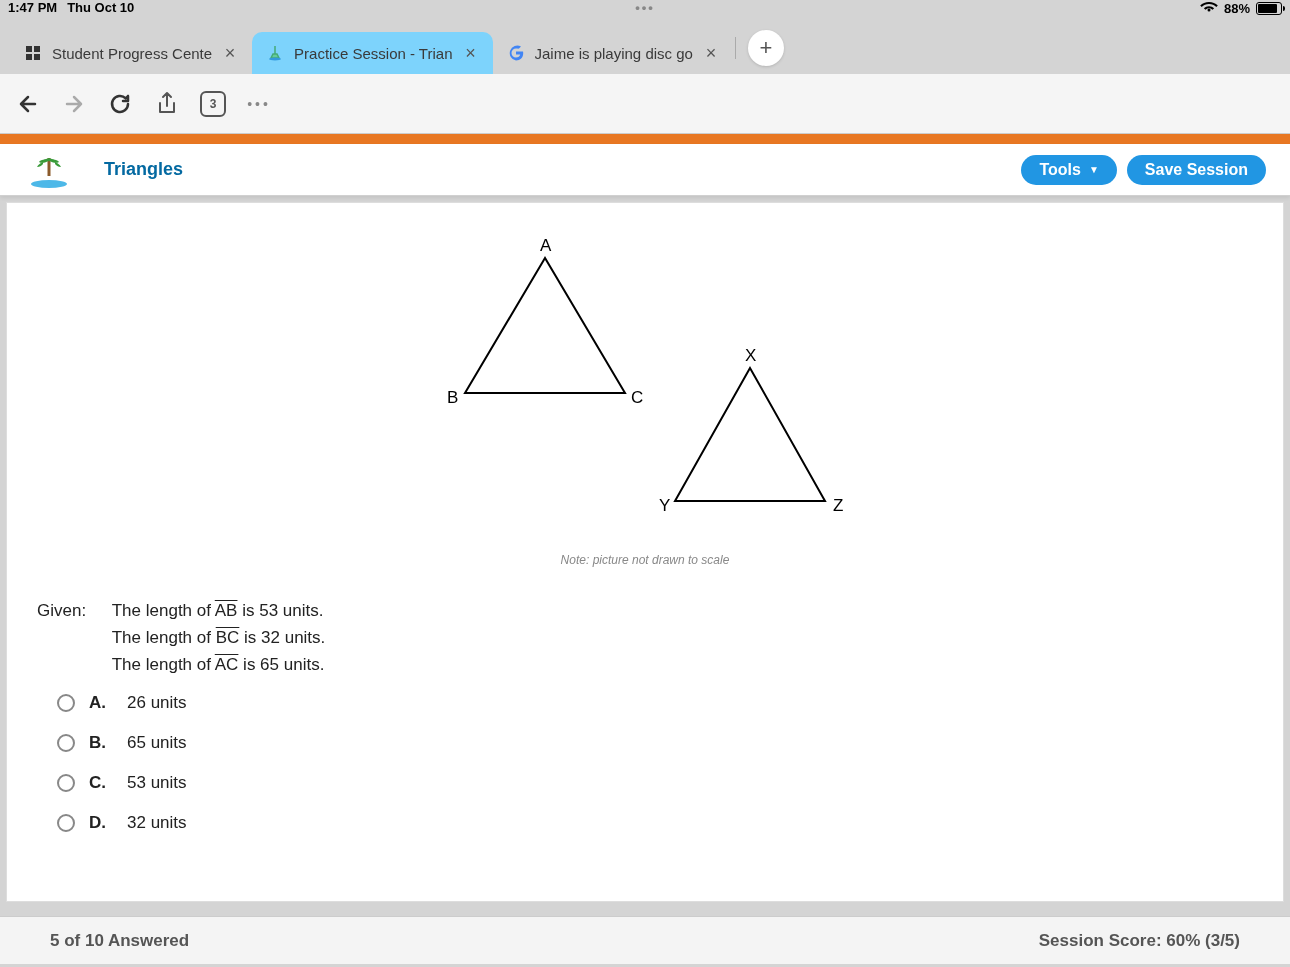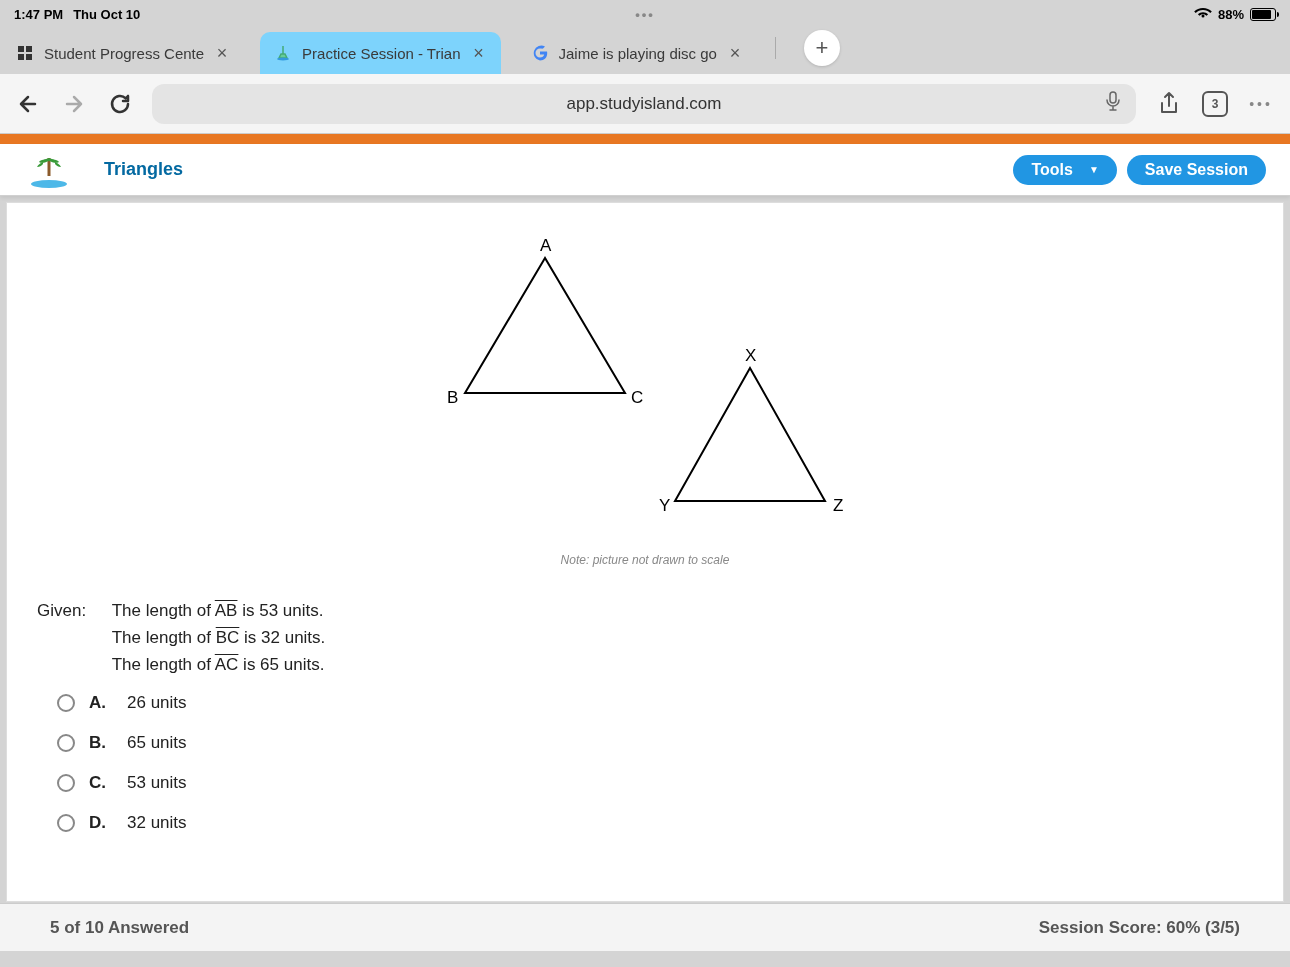--- a/index.html
+++ b/index.html
@@ -1,60 +1,60 @@
 <!DOCTYPE html>
 <html><head>
 <meta charset="utf-8">
 <style>
 *{margin:0;padding:0;box-sizing:border-box;font-family:-apple-system,BlinkMacSystemFont,"Segoe UI",Arial,sans-serif}
 body{width:1290px;height:967px;background:#d4d4d4;overflow:hidden;position:relative}
-.status-bar{height:22px;display:flex;align-items:flex-end;padding:0 14px;font-size:13px;font-weight:600;color:#000;justify-content:space-between}
+.status-bar{height:22px;display:flex;align-items:flex-start;padding:0 8px;font-size:13px;font-weight:600;color:#000;justify-content:space-between}
 .status-left{display:flex;gap:10px}
 .status-center{position:absolute;left:50%;transform:translateX(-50%);color:#888;letter-spacing:2px}
 .status-right{display:flex;align-items:center;gap:6px}
 .wifi-icon{display:inline-block}
 .battery{width:26px;height:13px;border:1.5px solid #000;border-radius:3px;position:relative;display:inline-block}
 .battery::after{content:"";position:absolute;right:-4px;top:3px;width:2px;height:5px;background:#000;border-radius:0 2px 2px 0}
 .battery-fill{position:absolute;left:1px;top:1px;bottom:1px;width:80%;background:#000;border-radius:1px}
-.tab-bar{height:52px;display:flex;align-items:flex-end;padding:0 2px;gap:16px}
+.tab-bar{height:52px;display:flex;align-items:flex-end;padding:0 10px;gap:0}
 .tab{height:42px;display:flex;align-items:center;padding:0 14px;font-size:15px;color:#3a3a3a;gap:10px;max-width:280px;border-radius:10px 10px 0 0;cursor:pointer;position:relative}
 .tab.active{background:#7dd3fc}
 .tab-icon{width:18px;height:18px;flex-shrink:0;display:flex;align-items:center;justify-content:center}
 .tab-title{white-space:nowrap;overflow:hidden;text-overflow:ellipsis;flex:1}
 .tab-close{width:16px;height:16px;color:#555;font-size:18px;line-height:16px;text-align:center;cursor:pointer;flex-shrink:0}
 .tab-sep{width:1px;height:22px;background:#aaa;margin:0 2px;align-self:center}
 .new-tab{width:36px;height:36px;border-radius:50%;background:#fff;display:flex;align-items:center;justify-content:center;font-size:22px;color:#555;margin-left:10px;align-self:center;cursor:pointer;box-shadow:0 1px 3px rgba(0,0,0,.15)}
 .toolbar{height:60px;background:#f5f5f5;display:flex;align-items:center;padding:0 14px;gap:18px;border-bottom:1px solid #ccc}
 .nav-btn{width:28px;height:28px;display:flex;align-items:center;justify-content:center;color:#888;cursor:pointer}
 .nav-btn.active{color:#333}
 .url-bar{flex:1;height:40px;background:#e4e4e4;border-radius:12px;display:flex;align-items:center;justify-content:center;font-size:17px;color:#333;position:relative}
 .mic-icon{position:absolute;right:14px;color:#666}
 .tool-icon{width:30px;height:30px;display:flex;align-items:center;justify-content:center;color:#555;cursor:pointer}
 .tab-count{width:26px;height:26px;border:2px solid #555;border-radius:6px;display:flex;align-items:center;justify-content:center;font-size:12px;font-weight:600;color:#555}
 .menu-dots{color:#888;letter-spacing:3px;font-size:14px}
 .orange-bar{height:10px;background:#e87722}
 .app-header{height:52px;background:#fff;display:flex;align-items:center;padding:0 24px;border-bottom:1px solid #d0d0d0;box-shadow:0 2px 4px rgba(0,0,0,.08)}
 .logo{width:50px;height:40px;display:flex;align-items:center;justify-content:center;margin-right:30px}
 .page-title{font-size:18px;font-weight:700;color:#0369a1;flex:1}
-.pill-btn{padding:6px 18px;border-radius:18px;background:#2196e3;color:#fff;font-size:16px;font-weight:600;cursor:pointer;margin-left:10px;display:flex;align-items:center;gap:16px}
+.pill-btn{padding:6px 18px;border-radius:18px;background:#2196e3;color:#fff;font-size:16px;font-weight:600;cursor:pointer;margin-left:10px;display:flex;align-items:center;gap:8px}
 .content{background:#fff;margin:6px;border:1px solid #ddd;height:700px;overflow:auto;position:relative;padding:20px 30px}
 .content::-webkit-scrollbar{width:10px}
 .content::-webkit-scrollbar-thumb{background:#bbb;border-radius:5px}
 .diagram{display:flex;justify-content:center;margin:10px 0 20px}
 .note{text-align:center;font-style:italic;color:#888;font-size:12px;margin-bottom:30px}
 .given{font-size:17px;color:#222;line-height:1.6;margin-bottom:14px}
 .given-label{display:inline-block;width:70px;vertical-align:top}
 .given-lines{display:inline-block}
 .overline{text-decoration:overline}
 .question{font-size:17px;color:#222;margin-bottom:24px}
 .options{padding-left:20px}
 .option{display:flex;align-items:center;gap:14px;font-size:17px;color:#222;margin-bottom:20px;cursor:pointer}
 .radio{width:18px;height:18px;border:2px solid #888;border-radius:50%;flex-shrink:0}
 .option-letter{font-weight:700;width:24px}
-.footer{position:absolute;bottom:16px;left:0;right:0;height:48px;background:#f4f4f4;border-top:1px solid #ccc;display:flex;align-items:center;justify-content:space-between;padding:0 50px;font-size:17px;color:#555;font-weight:600}
+.footer{position:absolute;bottom:3px;left:0;right:0;height:48px;background:#f4f4f4;border-top:1px solid #ccc;display:flex;align-items:center;justify-content:space-between;padding:0 50px;font-size:17px;color:#555;font-weight:600}
 </style>
 </head>
 <body>
 
 <div class="status-bar">
   <div class="status-left">
     <span>1:47 PM</span>
     <span>Thu Oct 10</span>
   </div>
   <div class="status-center">•••</div>
@@ -114,27 +114,20 @@
   <div class="nav-btn">
       <svg width="24" height="24" viewBox="0 0 24 24">
         <path d="M5 12h14m-7-7l7 7-7 7" stroke="#aaa" stroke-width="2.5" fill="none" stroke-linecap="round" stroke-linejoin="round"></path>
       </svg>
     </div>
   <div class="nav-btn active">
       <svg width="24" height="24" viewBox="0 0 24 24">
         <path d="M20 12a8 8 0 11-2.3-5.6L20 4m0 0v5h-5" stroke="#333" stroke-width="2.5" fill="none" stroke-linecap="round" stroke-linejoin="round"></path>
       </svg>
     </div>
-  <div class="url-bar">
-    <span>app.studyisland.com</span>
-    <span class="mic-icon"><svg width="18" height="22" viewBox="0 0 18 22">
-          <rect x="6" y="2" width="6" height="11" rx="3" fill="none" stroke="#666" stroke-width="1.5"></rect>
-          <path d="M3 10a6 6 0 0012 0M9 16v4m-3 0h6" stroke="#666" stroke-width="1.5" fill="none" stroke-linecap="round"></path>
-        </svg></span>
-  </div>
   <div class="tool-icon">
       <svg width="22" height="26" viewBox="0 0 22 26">
         <path d="M11 2v13M7 6l4-4 4 4M4 12v9h14v-9" stroke="#555" stroke-width="2" fill="none" stroke-linecap="round" stroke-linejoin="round"></path>
       </svg>
     </div>
   <div class="tab-count">
       <span>3</span>
     </div>
   <div class="tool-icon menu-dots">•••</div>
 </div>

